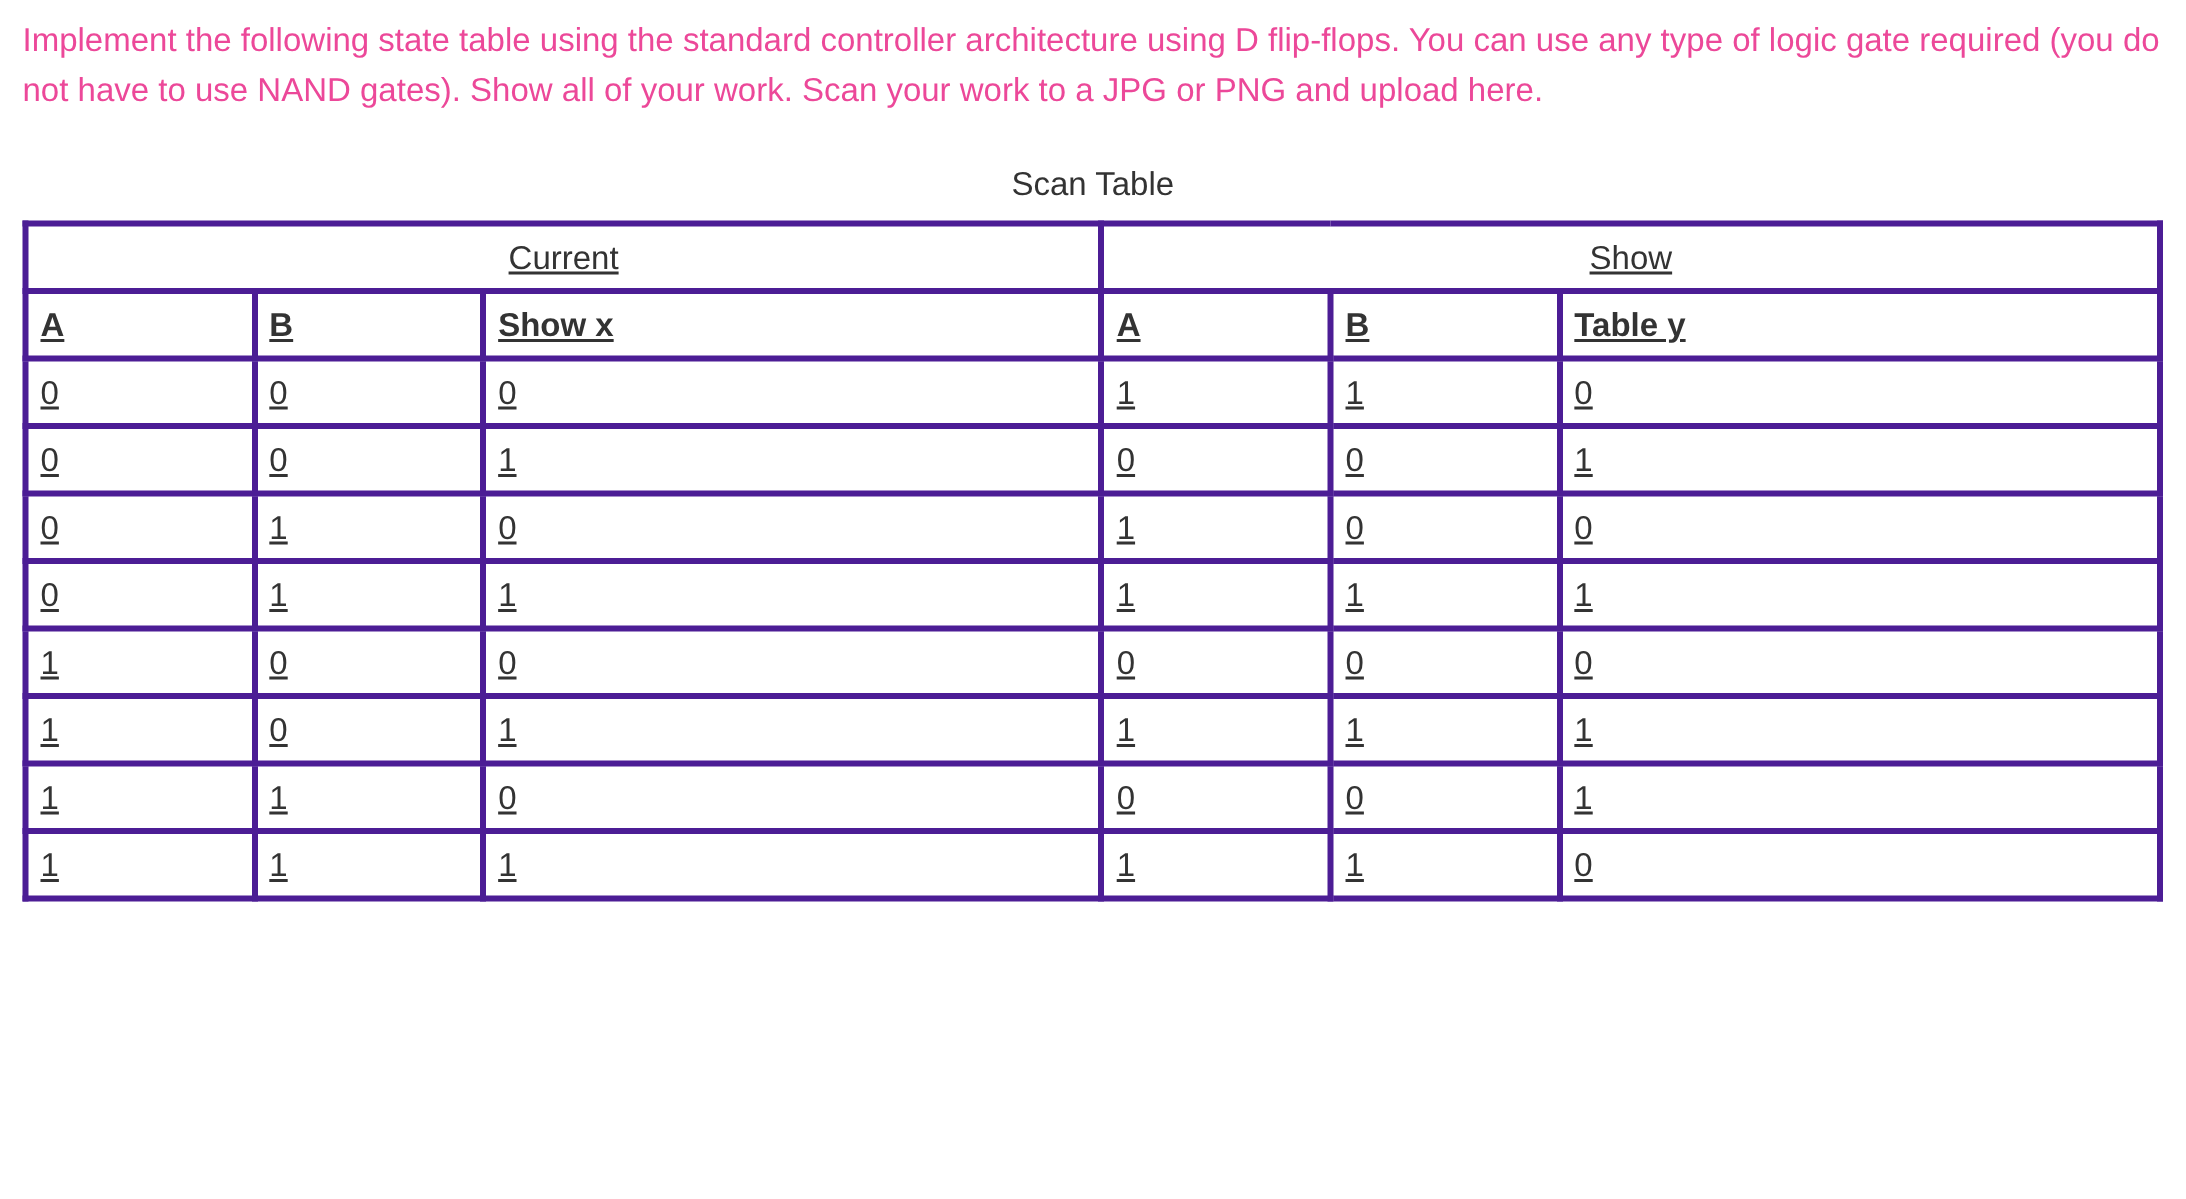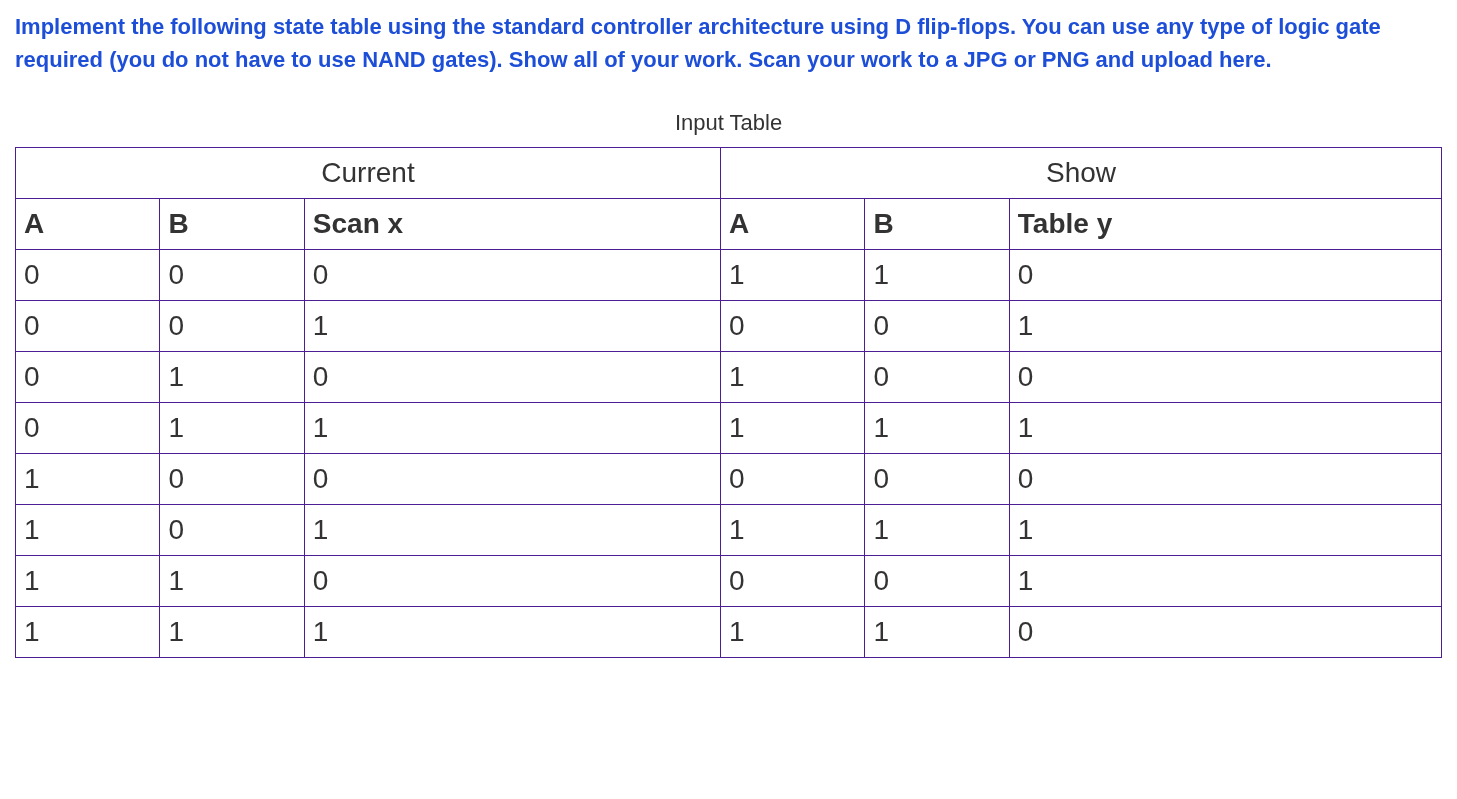--- a/index.html
+++ b/index.html
@@ -10,69 +10,70 @@
     body {
       font-family: 'Segoe UI', Arial, sans-serif;
       font-size: 22px;
       color: #333;
       padding: 10px 15px;
       background: #fff;
       line-height: 1.5;
     }
     .instructions {
       margin-bottom: 30px;
-      font-weight: 700;
-      color: #1d4ed8;
+      font-weight: 400;
+      color: #ec4899;
     }
     .table-title {
       text-align: center;
       font-size: 22px;
       margin-bottom: 8px;
       font-weight: 400;
     }
     table {
       width: 100%;
       border-collapse: collapse;
     }
     th, td {
-      border: 1px solid #4c1d95;
+      border: 4px solid #4c1d95;
       padding: 4px 8px;
       text-align: left;
       font-weight: 400;
-      font-size: 28px;
+      font-size: 22px;
       height: 36px;
+      text-decoration: underline;
     }
     .group-header {
       text-align: center;
       font-weight: 400;
     }
     .col-header {
       font-weight: 600;
     }
     .data-cell {
       font-weight: 400;
     }
   </style>
 </head>
 <body>
 
 <div class="instructions">Implement the following state table using the standard controller architecture using D flip-flops. You can use any type of logic gate required (you do not have to use NAND gates). Show all of your work. Scan your work to a JPG or PNG and upload here.</div>
 
-<div class="table-title">Input Table</div>
+<div class="table-title">Scan Table</div>
 
 <table>
   <thead>
     <tr>
       <th class="group-header" colspan="3">Current</th>
       <th class="group-header" colspan="3">Show</th>
     </tr>
     <tr>
       <th class="col-header">A</th>
       <th class="col-header">B</th>
-      <th class="col-header">Scan x</th>
+      <th class="col-header">Show x</th>
       <th class="col-header">A</th>
       <th class="col-header">B</th>
       <th class="col-header">Table y</th>
     </tr>
   </thead>
   <tbody>
     <tr>
       <td class="data-cell">0</td>
       <td class="data-cell">0</td>
       <td class="data-cell">0</td>

